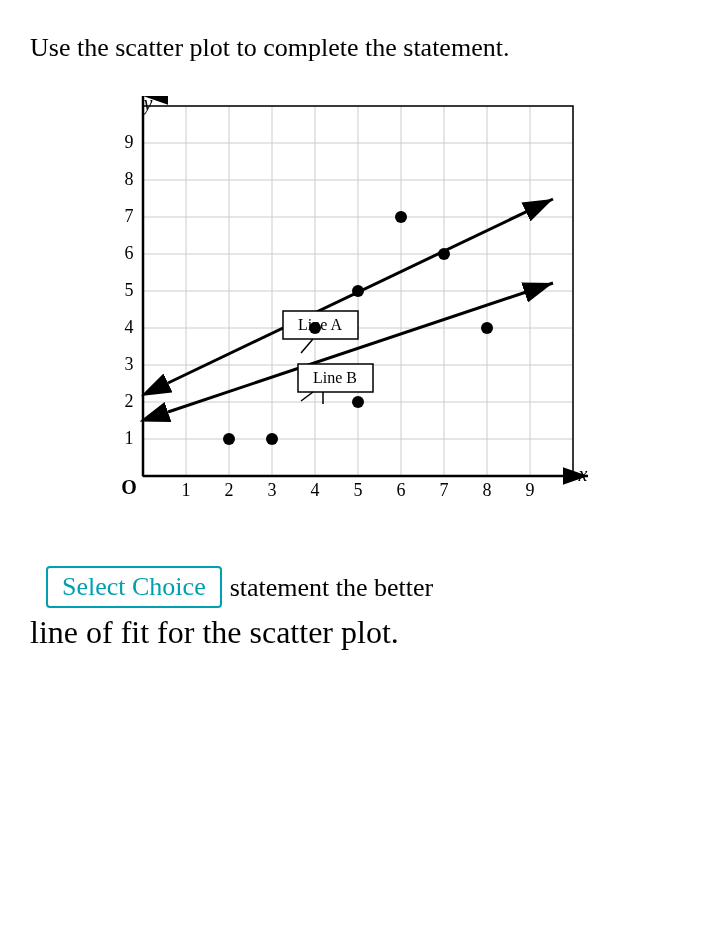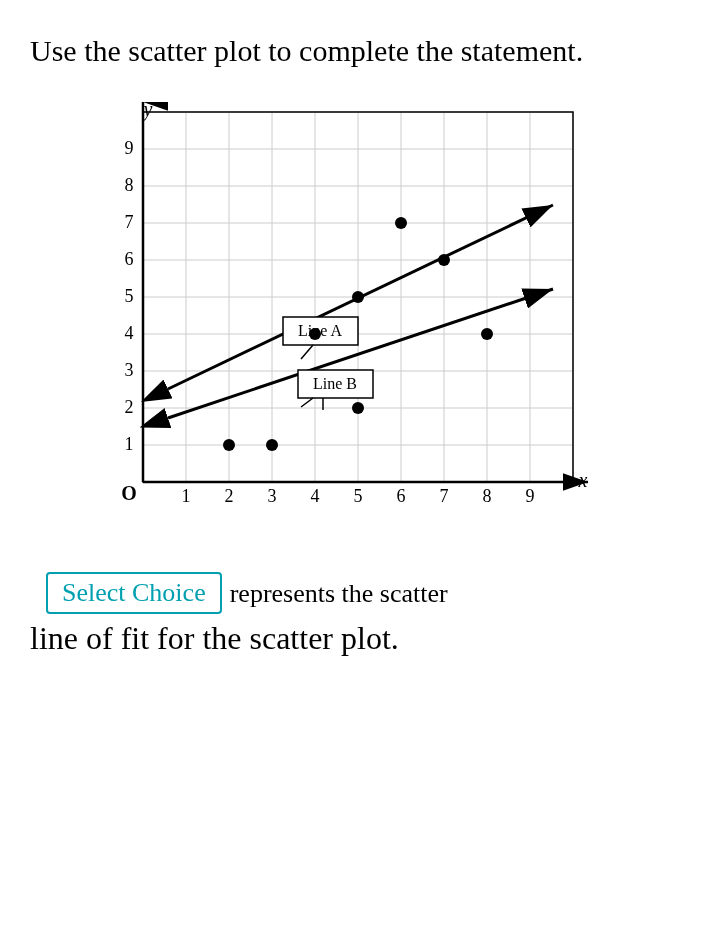--- a/index.html
+++ b/index.html
@@ -5,21 +5,21 @@
     * { box-sizing: border-box; margin: 0; padding: 0; }
     body {
       width: 706px;
       min-height: 925px;
       background: #fff;
       font-family: Georgia, 'Times New Roman', serif;
       padding: 30px 30px 40px 30px;
       color: #000;
     }
     .instruction {
-      font-size: 30px;
+      font-size: 26px;
       line-height: 1.4;
       margin-bottom: 30px;
     }
     .chart-area {
       margin: 0 auto 40px auto;
       width: 520px;
       position: relative;
     }
     svg.scatter-plot {
       display: block;
@@ -165,15 +165,15 @@
     <circle cx="351" cy="158" r="6" fill="#000"></circle>
 
     <circle cx="394" cy="232" r="6" fill="#000"></circle>
 
     <circle cx="265" cy="306" r="6" fill="#000"></circle>
   </svg>
 </div>
 
 <div class="statement-area">
   <button class="select-choice-btn">Select Choice</button>
-  <span class="statement-text">represents the scatter</span>
+  <span class="statement-text">statement the better</span>
 </div>
 <div class="statement-line2">line of fit for the scatter plot.</div>
 
 </body></html>

